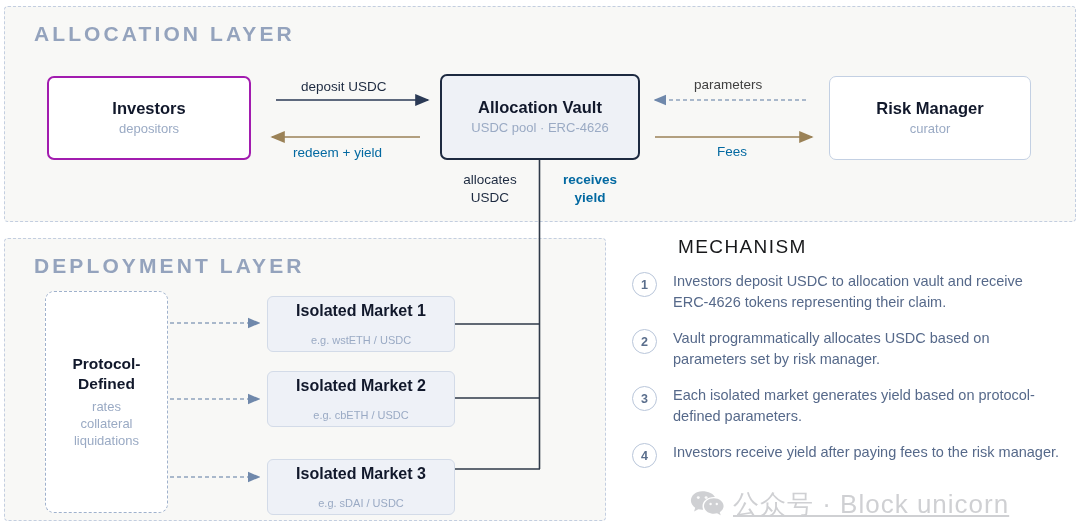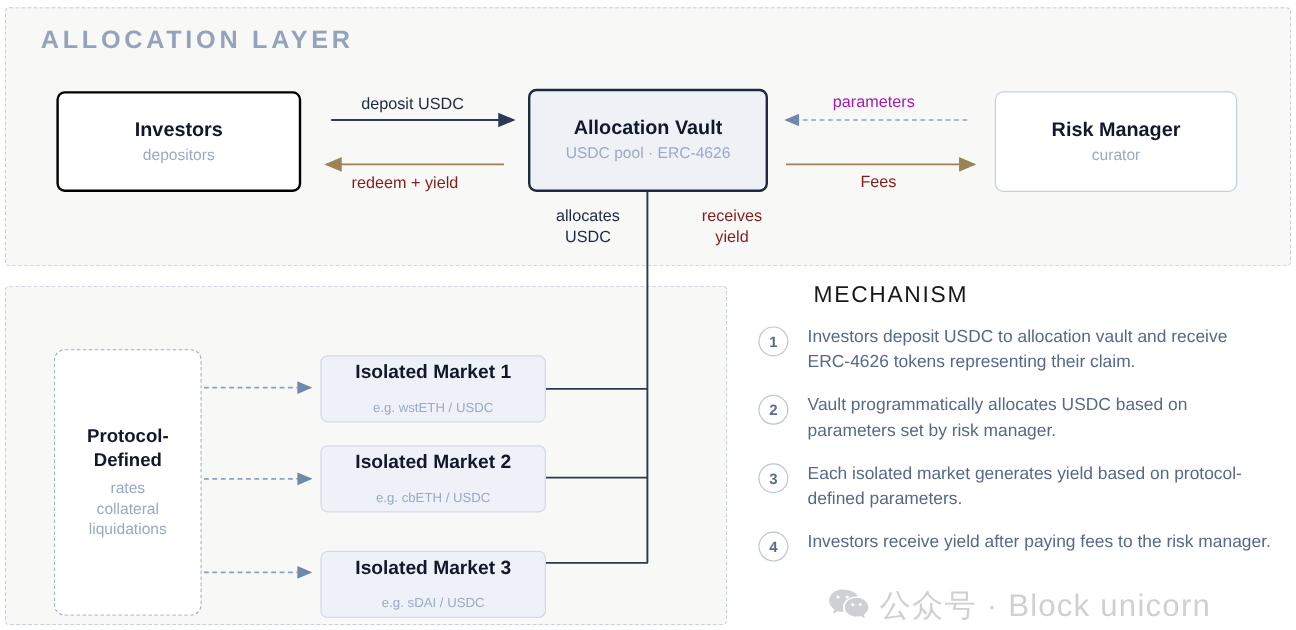--- a/index.html
+++ b/index.html
@@ -62,21 +62,21 @@
     font-size: 13px;
     color: #9aaac4;
     line-height: 1.3;
     margin-top: 3px;
   }
 
   
   #node-investors {
     left: 47px; top: 76px; width: 204px; height: 84px;
     background: #ffffff;
-    border: 2px solid #000000;
+    border: 2px solid #a21caf;
   }
   
   #node-vault {
     left: 440px; top: 74px; width: 200px; height: 86px;
     background: #eef1f6;
     border: 2px solid #1d2a40;
   }
   
   #node-risk {
     left: 829px; top: 76px; width: 202px; height: 84px;
@@ -118,29 +118,29 @@
 
   
   .edge-label {
     position: absolute;
     font-size: 13.5px;
     white-space: nowrap;
     line-height: 1.3;
     text-align: center;
   }
   .lbl-navy { color: #1d2a40; }
-  .lbl-tan  { color: #7f1d1d; }
-  .lbl-blue { color: #a21caf; }
+  .lbl-tan  { color: #0369a1; }
+  .lbl-blue { color: #404040; }
 
   #lbl-deposit  { left: 301px; top: 78px; }
   #lbl-redeem   { left: 293px; top: 144px; }
   #lbl-params   { left: 694px; top: 76px; }
   #lbl-fees     { left: 717px; top: 143px; }
   #lbl-allocates{ left: 458px; top: 171px; width: 64px; }
-  #lbl-receives { left: 576px; top: 171px; width: 68px; }
+  #lbl-receives { left: 556px; top: 171px; width: 68px; font-weight: bold; }
 
   
   #edges {
     position: absolute;
     left: 0; top: 0;
     width: 1080px; height: 525px;
     pointer-events: none;
   }
 
   
@@ -193,20 +193,21 @@
     align-items: center;
     opacity: 0.42;
     pointer-events: none;
   }
   #watermark .wm-text {
     font-size: 26px;
     color: #8e9097;
     letter-spacing: 1px;
     margin-left: 9px;
     white-space: nowrap;
+    text-decoration: underline;
   }
 </style>
 </head>
 <body>
 
 <div id="canvas">
 
   <div class="layer" id="allocation-layer"></div>
   <div class="layer-title" style="left:34px; top:22px;">ALLOCATION LAYER</div>
 
@@ -233,20 +234,21 @@
   <div class="edge-label lbl-navy" id="lbl-allocates">
     <div>allocates</div>
     <div>USDC</div>
   </div>
   <div class="edge-label lbl-tan" id="lbl-receives">
     <div>receives</div>
     <div>yield</div>
   </div>
 
   <div class="layer" id="deployment-layer"></div>
+  <div class="layer-title" style="left:34px; top:254px;">DEPLOYMENT LAYER</div>
 
   <div class="node" id="node-protocol">
     <div class="title">Protocol-</div>
     <div class="title">Defined</div>
     <div class="sub">rates</div>
     <div class="sub" style="margin-top:0">collateral</div>
     <div class="sub" style="margin-top:0">liquidations</div>
   </div>
 
   <div class="market" id="market-1">

